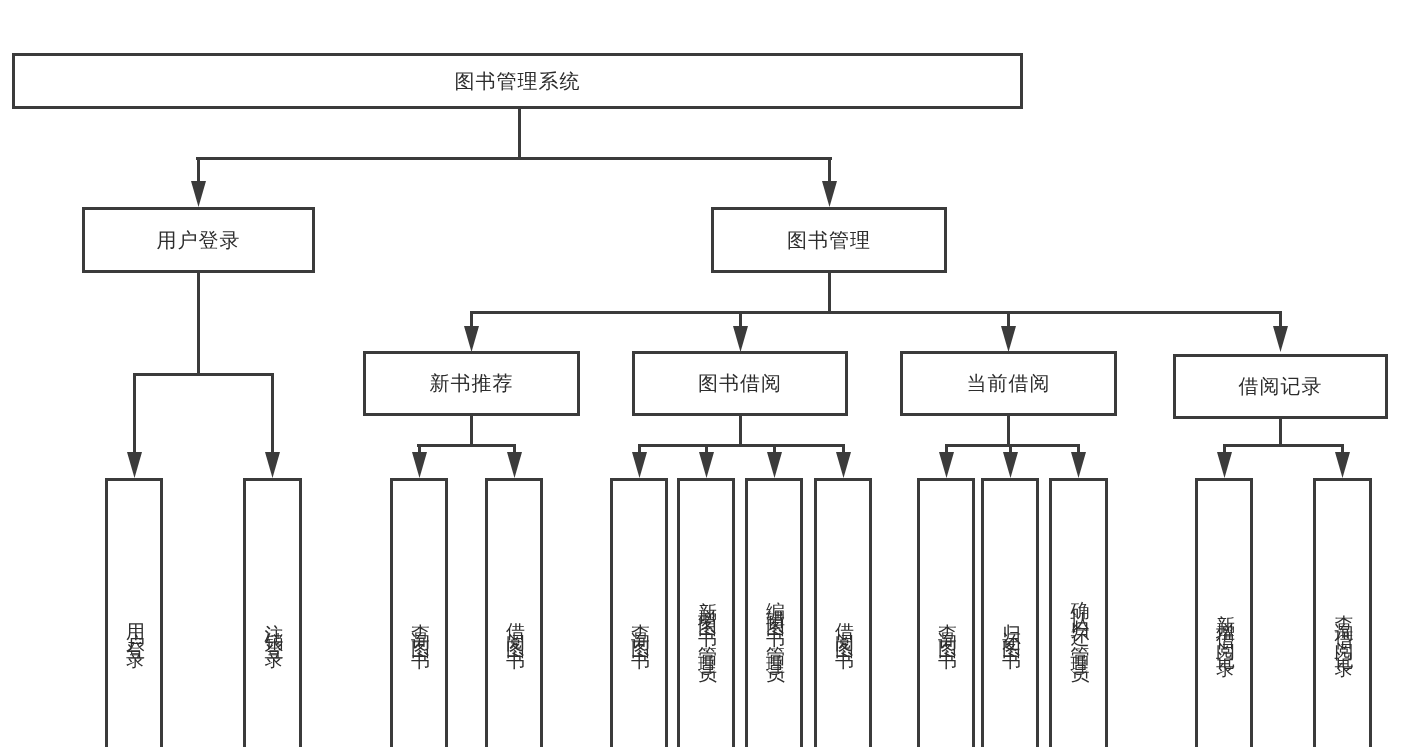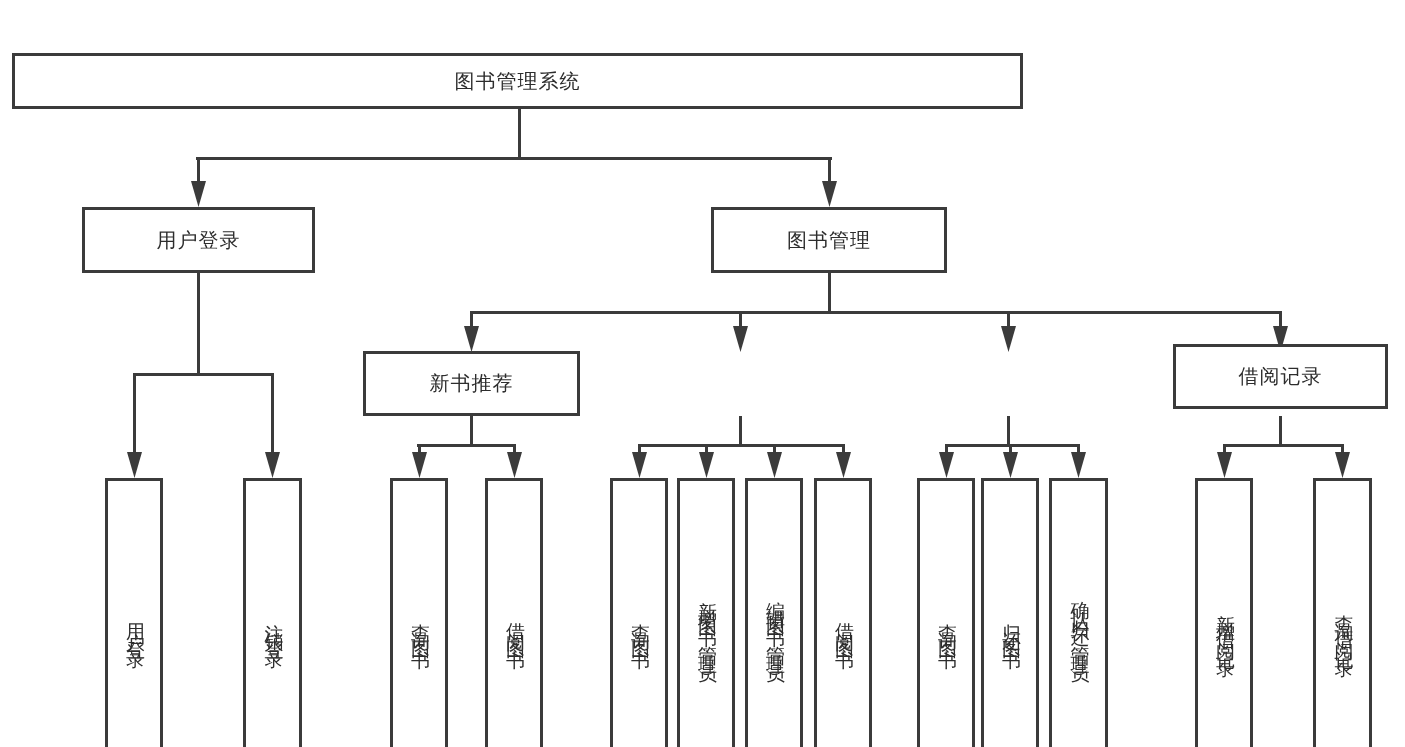--- a/index.html
+++ b/index.html
@@ -52,23 +52,29 @@
   </div>
 
   <div class="box" style="left:363px;top:311px;width:217px;height:65px;">
     <span>新书推荐</span>
   </div>
 
   <div class="box" style="left:711px;top:167px;width:236px;height:66px;">
     <span>图书管理</span>
   </div>
 
+  <div class="box" style="left:632px;top:311px;width:216px;height:65px;">
+    <span>图书借阅</span>
+  </div>
 
+  <div class="box" style="left:900px;top:311px;width:217px;height:65px;">
+    <span>当前借阅</span>
+  </div>
 
-  <div class="box" style="left:1173px;top:304px;width:215px;height:65px;align-items:center;">
+  <div class="box" style="left:1173px;top:314px;width:215px;height:65px;align-items:center;">
     <span>借阅记录</span>
   </div>
 
   <div class="vbox" style="left:105px;top:438px;width:58px;height:296px;">
     <span>用户登录</span>
   </div>
   <div class="vbox" style="left:243px;top:438px;width:59px;height:296px;">
     <span>注销登录</span>
   </div>
 

